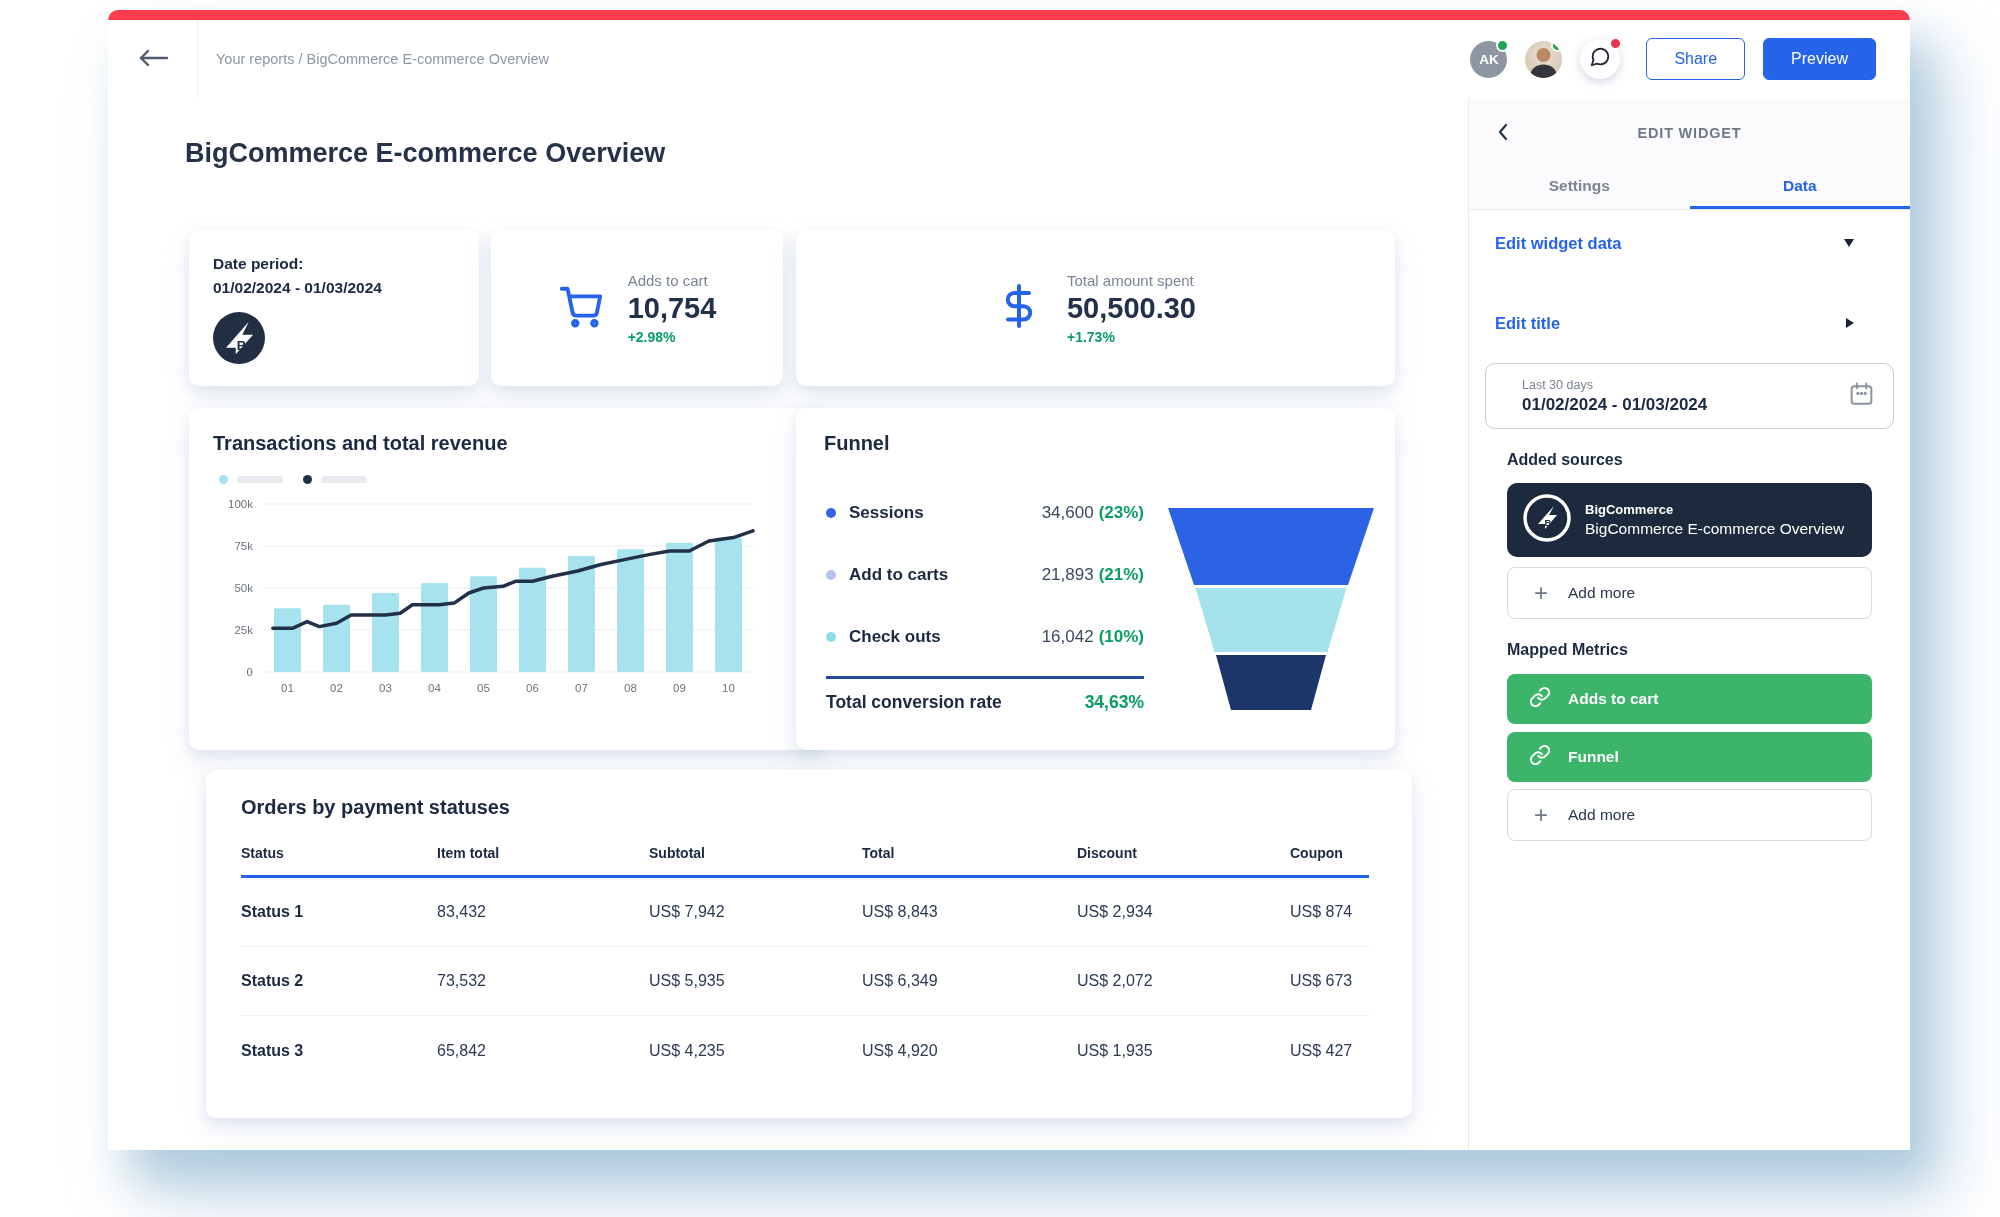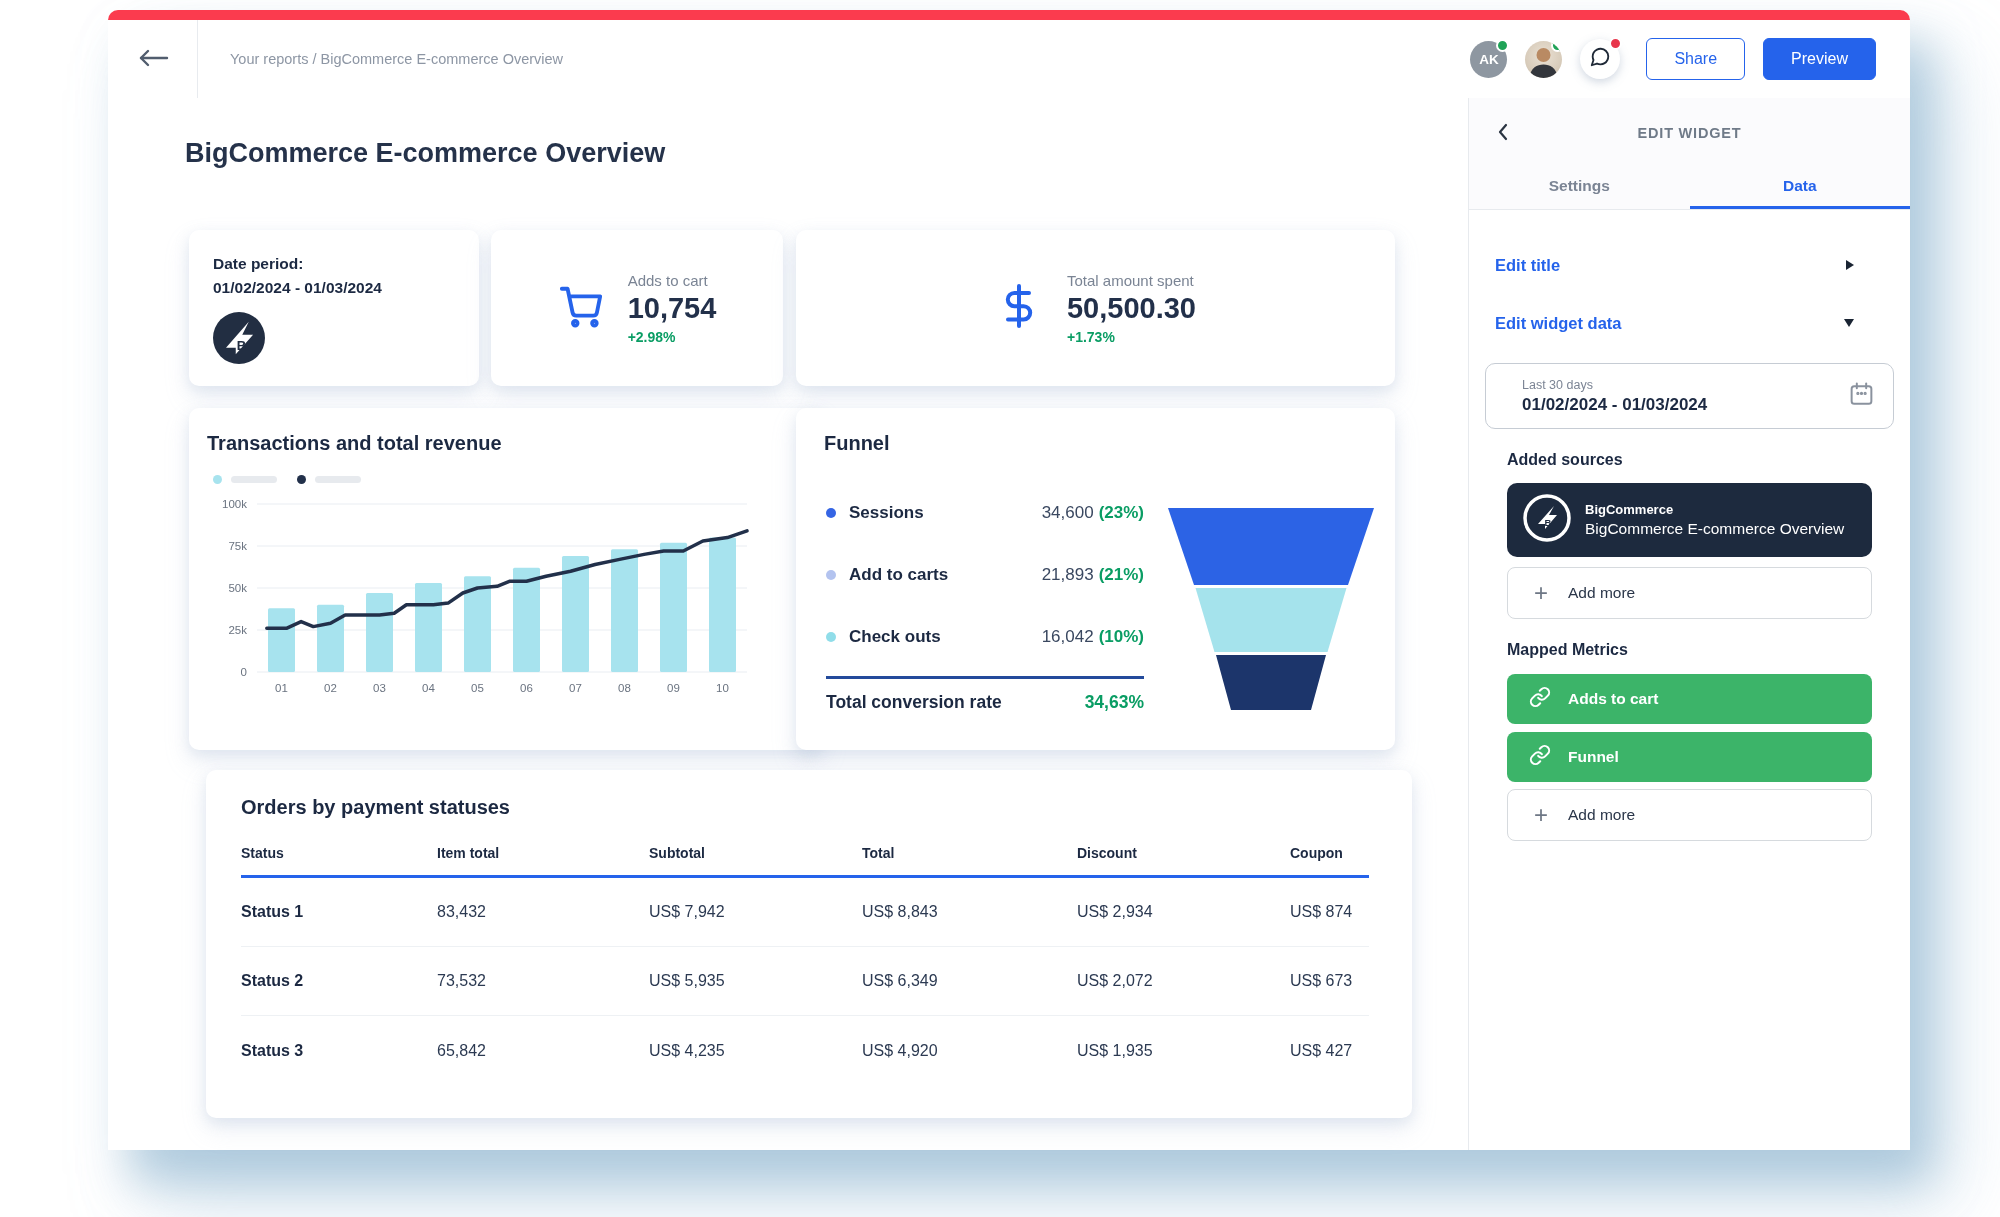--- a/index.html
+++ b/index.html
@@ -10,21 +10,21 @@
     background:#fff; border-radius:10px; display:flex; flex-direction:column;
     box-shadow: 22px 32px 46px rgba(146,182,209,.62), 42px 52px 80px rgba(160,195,218,.38); }
 
   .redbar { height:10px; background:#fb3b4e; border-radius:10px 10px 0 0; flex:none; }
 
   
   .header { height:78px; flex:none; display:flex; align-items:center; }
   .back-zone { width:90px; height:100%; display:flex; align-items:center; justify-content:center;
     border-right:1px solid #e8ebef; }
   .back-btn { background:none; border:none; cursor:pointer; display:flex; }
-  .breadcrumb { margin-left:32px; color:#8d96a4; font-size:14.5px; cursor:pointer; }
+  .breadcrumb { margin-left:18px; color:#8d96a4; font-size:14.5px; cursor:pointer; }
   .header-right { margin-left:auto; display:flex; align-items:center; gap:18px; padding-right:34px; }
   .avatar { position:relative; width:37px; height:37px; border-radius:50%; flex:none;
     display:flex; align-items:center; justify-content:center; cursor:pointer; }
   .avatar-ak { background:#8e97a1; color:#fff; font-size:13.5px; font-weight:bold; }
   .avatar-photo { background: radial-gradient(circle at 50% 40%, #eae1d4 0%, #d9cdbc 60%, #c9bca9 100%); overflow:hidden; }
   .avatar-photo svg { position:absolute; inset:0; }
   .status-dot { position:absolute; top:-2px; right:-2px; width:13px; height:13px; border-radius:50%;
     border:2px solid #fff; }
   .dot-green { background:#1fa357; }
   .dot-red { background:#e8364c; }
@@ -48,21 +48,21 @@
   .card-date .lbl { font-size:15.5px; font-weight:bold; color:#1c2942; line-height:1.55; }
   .bc-logo { margin-top:12px; }
   .card-cart { left:383px; top:132px; width:292px; height:156px; display:flex; align-items:center; justify-content:center; gap:24px; }
   .card-amount { left:688px; top:132px; width:599px; height:156px; display:flex; align-items:center; justify-content:center; gap:24px; }
   .stat-col { display:flex; flex-direction:column; }
   .stat-label { font-size:15px; color:#7a8494; }
   .stat-value { font-size:29px; font-weight:bold; color:#22304a; margin-top:3px; }
   .stat-delta { font-size:14px; font-weight:bold; color:#0a9d64; margin-top:4px; }
 
   
-  .card-trans { left:81px; top:310px; width:634px; height:342px; padding:24px 24px 0 18px; }
+  .card-trans { left:81px; top:310px; width:634px; height:342px; padding:24px 24px 0 24px; }
   .card-title { font-size:20px; font-weight:bold; color:#1c2942; }
   .legend { display:flex; align-items:center; gap:20px; margin:20px 0 2px 6px; }
   .legend-item { display:flex; align-items:center; gap:9px; }
   .ldot { width:9px; height:9px; border-radius:50%; }
   .ldash { width:46px; height:7px; border-radius:4px; background:#e7eaee; }
 
   
   .card-funnel { left:688px; top:310px; width:599px; height:342px; padding:24px 0 0 28px; }
   .f-row { position:absolute; left:30px; width:318px; display:flex; align-items:center;text-align:right; }
   .f-dot { width:10px; height:10px; border-radius:50%; margin-right:13px; flex:none; }
@@ -349,27 +349,27 @@
             </span>
           </button>
           <div class="panel-title">EDIT WIDGET</div>
           <div class="tabs">
             <div class="tab">Settings</div>
             <div class="tab active">Data</div>
           </div>
         </div>
 
         <div class="panel-body">
+          <div class="edit-row second">
+            <span>Edit widget data</span>
+            <span class="tri-down"></span>
+          </div>
           <div class="edit-row first">
             <span>Edit title</span>
             <span class="tri-right"></span>
-          </div>
-          <div class="edit-row second">
-            <span>Edit widget data</span>
-            <span class="tri-down"></span>
           </div>
 
           <div class="date-field">
             <div>
               <div class="df-label">Last 30 days</div>
               <div class="df-value">01/02/2024 - 01/03/2024</div>
             </div>
             <span>
               <svg width="27" height="27" viewBox="0 0 26 26" fill="none" stroke="#8a929e" stroke-width="1.9" stroke-linecap="round">
                   <rect x="3.5" y="5" width="19" height="17" rx="2.5"></rect>

